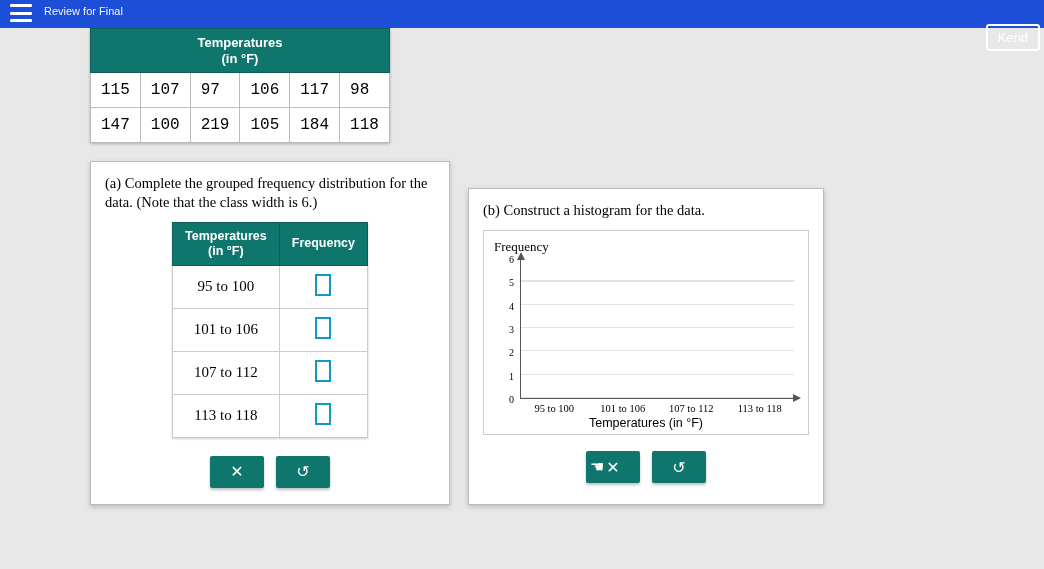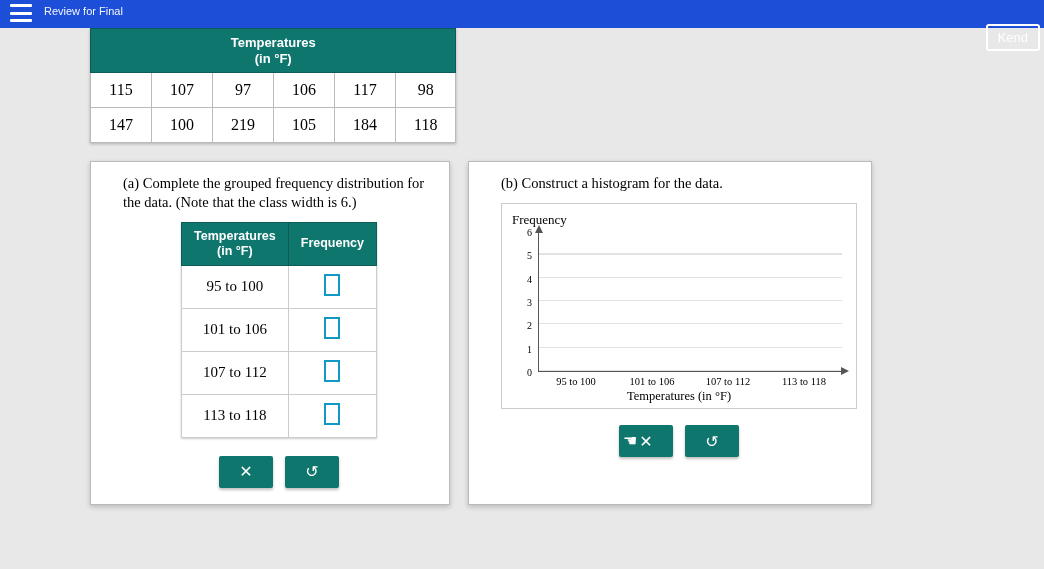--- a/index.html
+++ b/index.html
@@ -54,40 +54,40 @@
     background:#0f766e;
     color:#fff;
     font-size:13px;
     padding:6px 10px;
     border:1px solid #0c5d57;
     font-weight:bold;
     line-height:1.2;
   }
   .data-table td {
     border:1px solid #bbb;
-    padding:8px 18px;
-    font-family: Liberation Serif, serif;
+    padding:8px 10px;
+    font-family: Liberation Mono, monospace;
     font-size:16px;
-    text-align:center;
+    text-align:left;
     min-width:34px;
   }
 
   .panels {
     display:flex;
     gap:18px;
     margin-top:18px;
   }
   .panel {
     border:1px solid #bbb;
     background:#fff;
-    padding:12px 14px 16px 32px;
+    padding:12px 14px 16px 14px;
     box-shadow: 0 2px 5px rgba(0,0,0,.2);
   }
   .panel-a { width: 360px; }
-  .panel-b { width: 404px; }
+  .panel-b { width: 356px; margin-top: 27px; }
 
   .prompt-text {
     font-family: 'Times New Roman', serif;
     font-size: 14.5px;
     margin-bottom:10px;
     line-height:1.3;
   }
 
   .freq-table {
     border-collapse:collapse;
@@ -161,21 +161,21 @@
   }
   .hist-xlabels {
     display:flex;
     margin-left:32px; margin-right:10px;
     font-family:'Times New Roman', serif;
     font-size:10.5px;
     text-align:center;
   }
   .hist-xlabels span { flex:1; }
   .hist-xtitle {
-    font-family:Liberation Serif, serif;
+    font-family:Liberation Sans, sans-serif;
     font-size:12.5px;
     text-align:center;
     margin-top:2px;
   }
   .hist-arrow-y {
     position:absolute; left:-4px; top:-7px; width:0;height:0;
     border-left:4px solid transparent; border-right:4px solid transparent; border-bottom:8px solid #555;
   }
   .hist-arrow-x {
     position:absolute; right:-7px; bottom:-4px; width:0;height:0;

